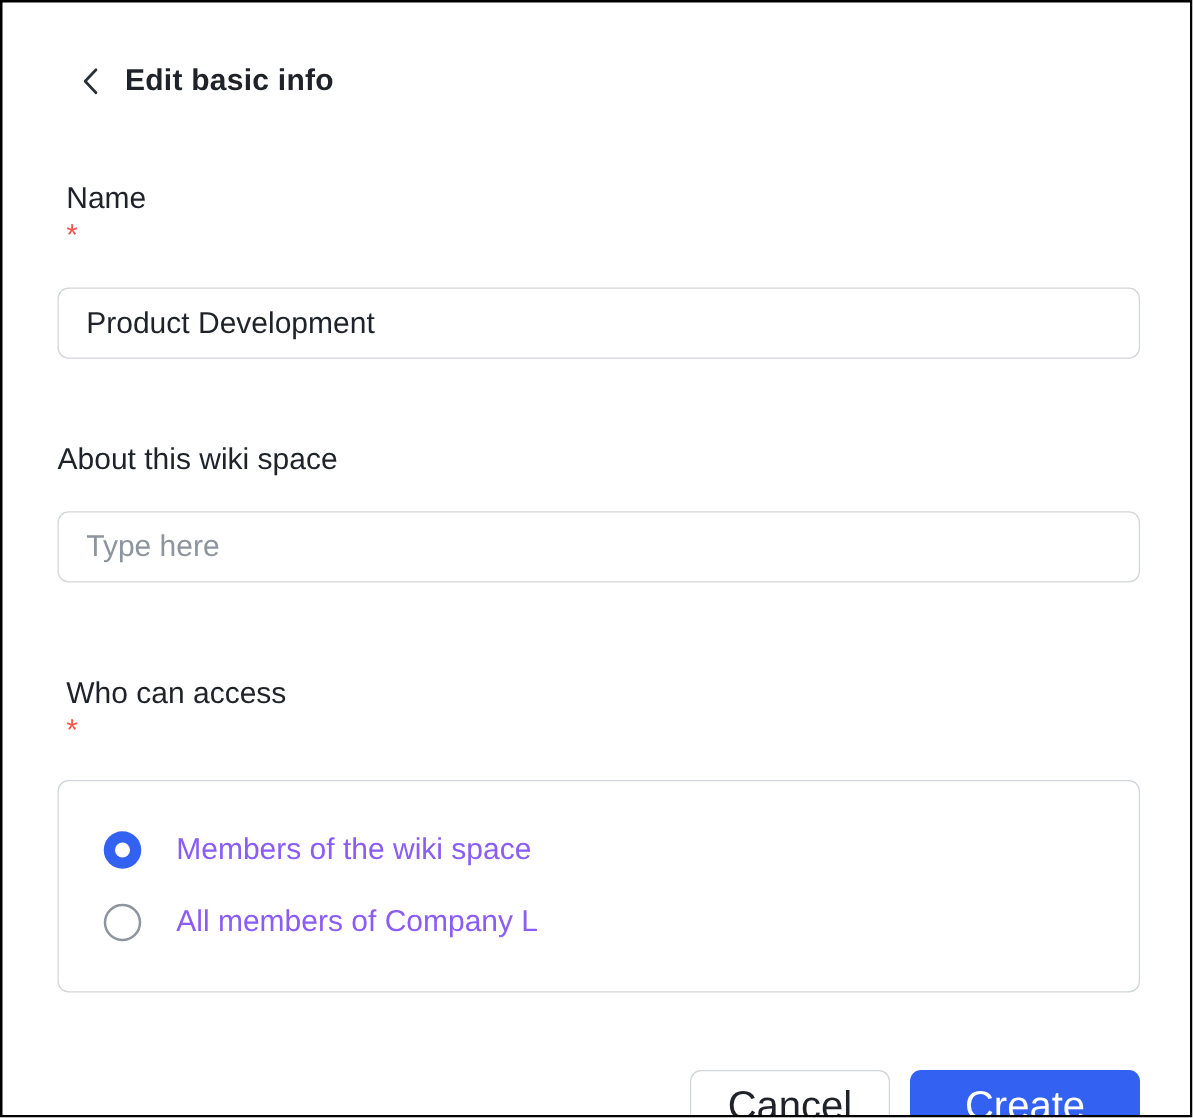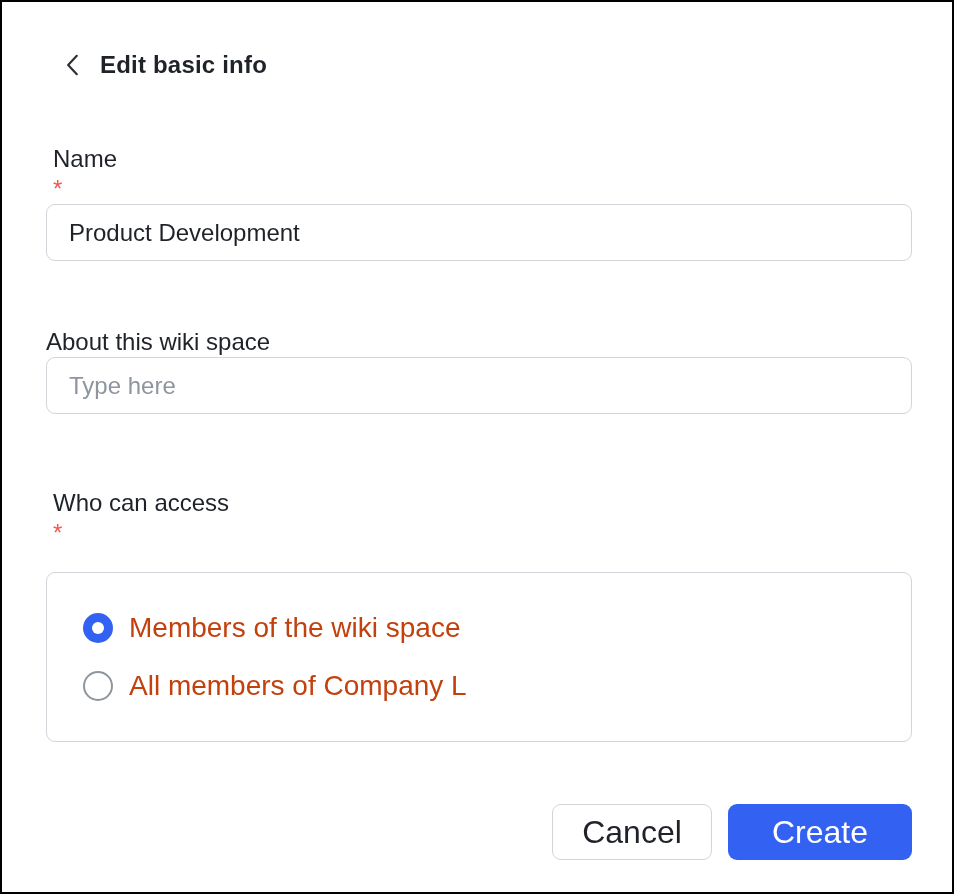--- a/index.html
+++ b/index.html
@@ -57,20 +57,21 @@
   .label-about   { margin-top: 66px; }
   .label-access  { margin-top: 74px; }
   .required-mark {
     color: #f5544d;
     font-size: 24px;
     margin-left: 7px;
     line-height: 30px;
   }
   
   .text-input {
+    margin-top: 26px;
     width: 866px;
     height: 57px;
     border: 1.5px solid #d2d5da;
     border-radius: 9px;
     padding: 18px 22px;
     font-family: "Liberation Sans", sans-serif;
     font-size: 24px;
     color: #1f2329;
     background: #ffffff;
     outline: none;
@@ -111,23 +112,23 @@
   .radio-circle.selected::after {
     content: "";
     position: absolute;
     left: 50%; top: 50%;
     width: 12px; height: 12px;
     margin: -6px 0 0 -6px;
     border-radius: 50%;
     background: #ffffff;
   }
   .radio-label {
-    margin-left: 16px;
-    font-size: 28px;
-    color: #c2410c;
+    margin-left: 28px;
+    font-size: 24px;
+    color: #8b5cf6;
     white-space: nowrap;
   }
   
   .footer {
     margin-top: 62px;
     width: 866px;
     display: flex;
     justify-content: flex-end;
     gap: 16px;
   }

